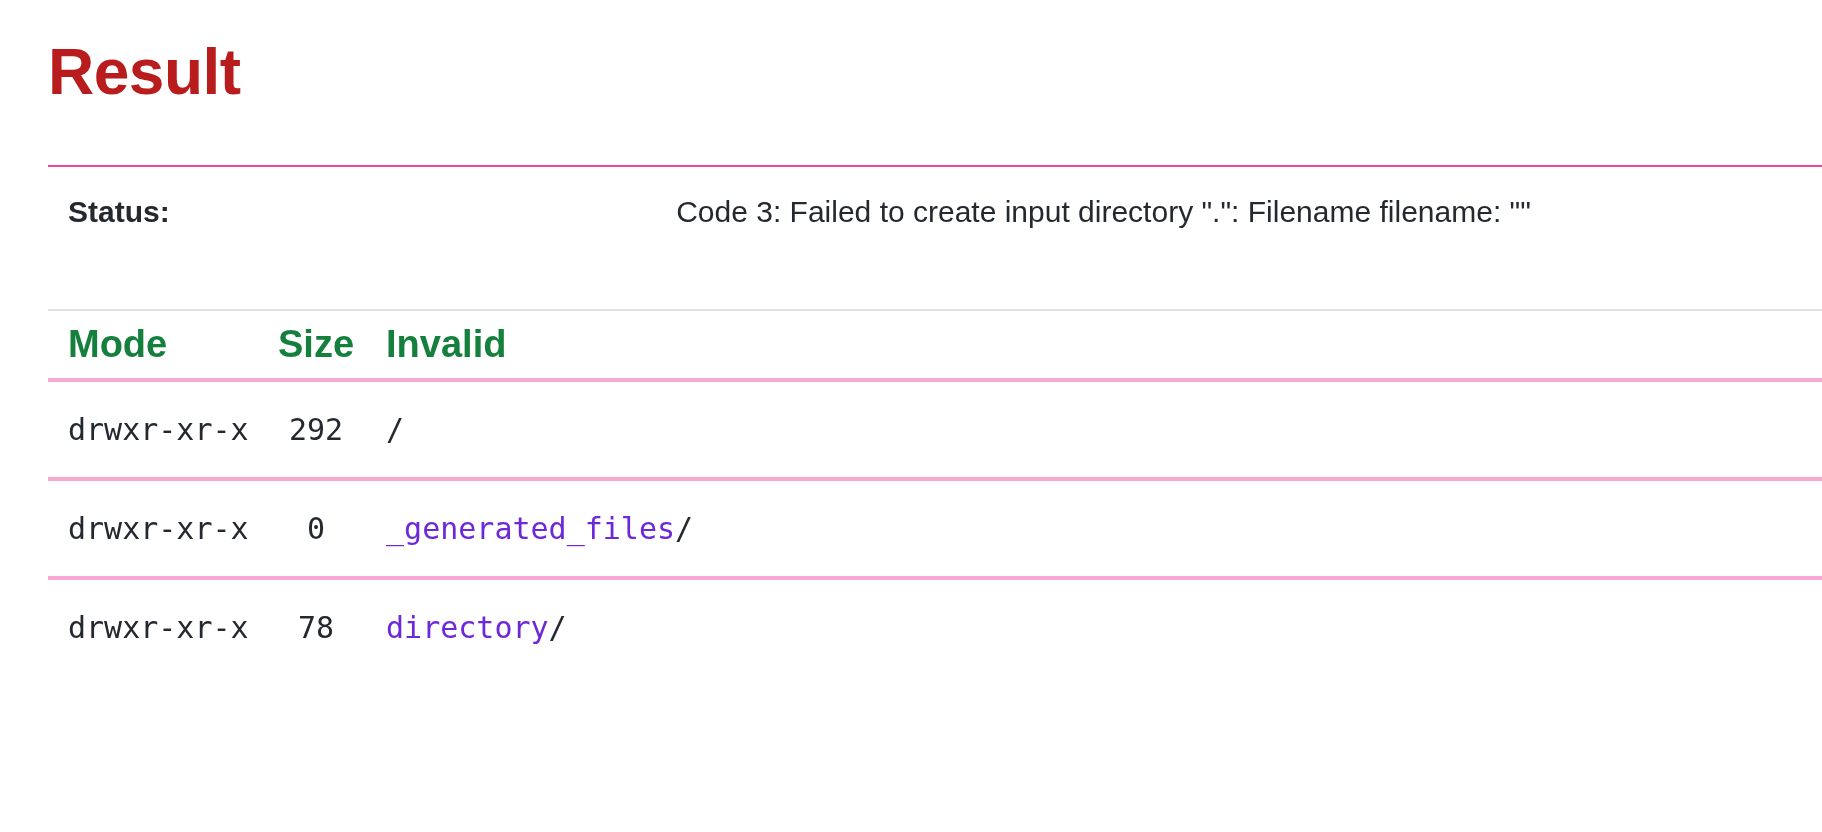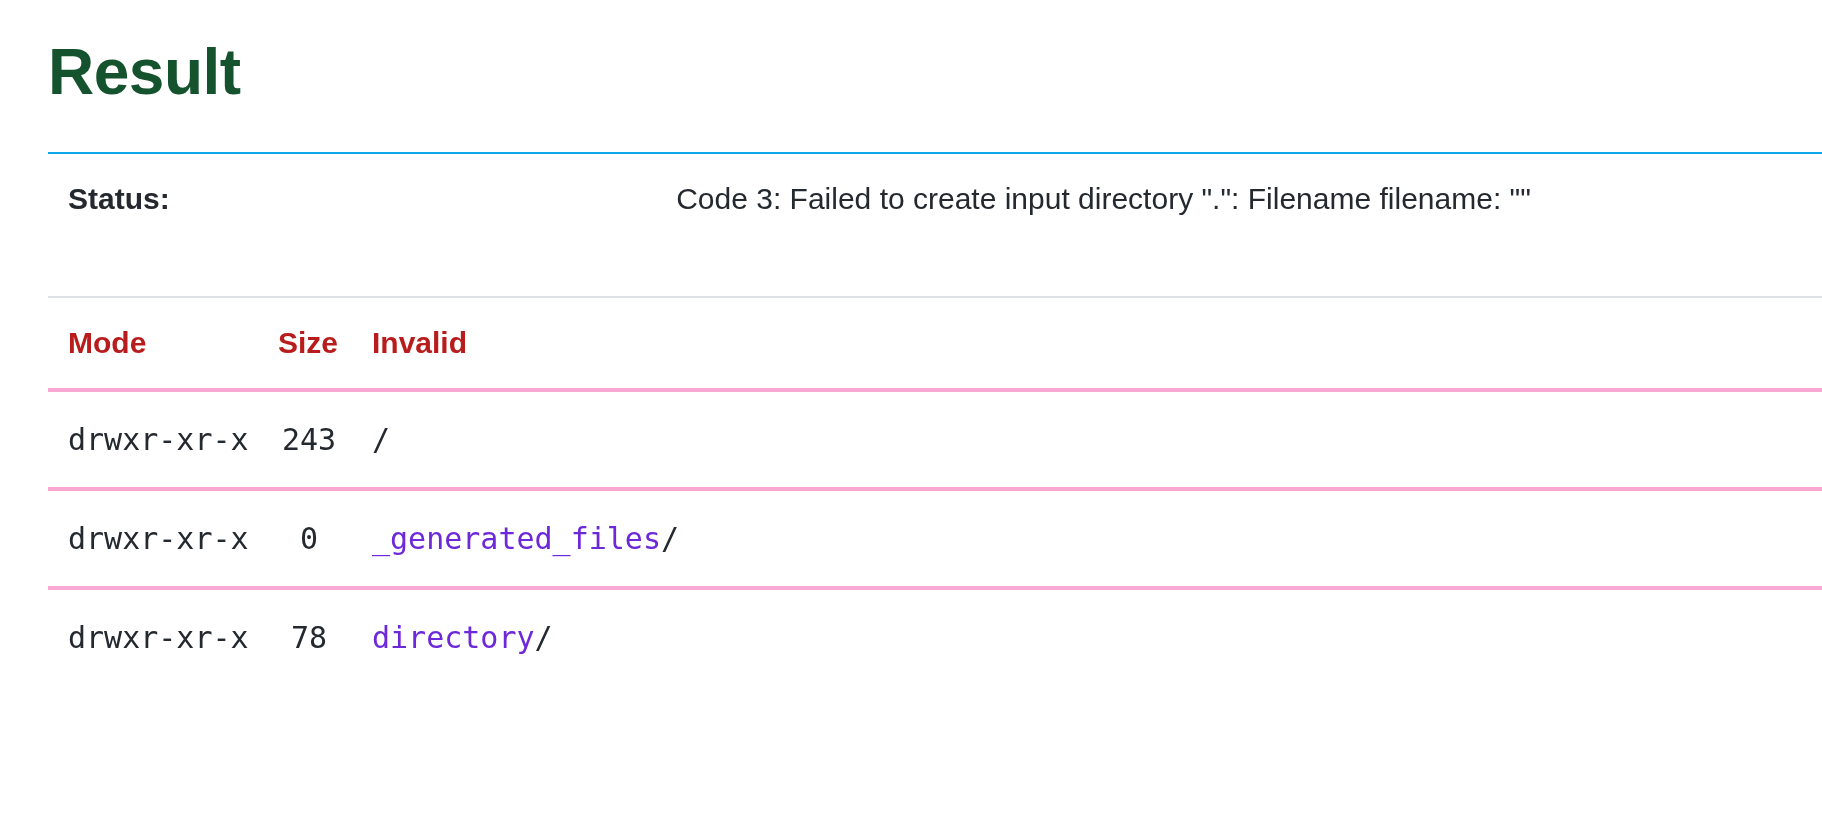--- a/index.html
+++ b/index.html
@@ -13,37 +13,37 @@
     color: #24292f;
   }
   .content {
     padding-left: 48px;
   }
   h1.page-heading {
     font-size: 64px;
     line-height: 1.25;
     font-weight: 700;
     margin: 32px 0 0 0;
-    color: #14532d;
+    color: #b91c1c;
     letter-spacing: -0.5px;
   }
   sup.required {
     color: #2196f3;
     font-size: 0.55em;
     font-weight: 700;
     vertical-align: top;
     position: relative;
     top: -0.25em;
     left: 2px;
   }
   table.status-table {
     width: 100%;
     border-collapse: collapse;
-    margin-top: 40px;
-    border-top: 2px solid #0ea5e9;
+    margin-top: 53px;
+    border-top: 2px solid #ec4899;
   }
   table.status-table th {
     width: 19%;
     text-align: left;
     font-size: 30px;
     font-weight: 700;
     padding: 28px 0 28px 20px;
     vertical-align: top;
   }
   table.status-table td {
@@ -61,25 +61,25 @@
     color: #21262c;
     letter-spacing: -0.5px;
   }
   table.files-table {
     width: 100%;
     border-collapse: collapse;
     margin-top: 52px;
     border-top: 2px solid #dee2e6;
   }
   table.files-table th {
-    font-size: 30px;
+    font-size: 38px;
     font-weight: 700;
     text-align: left;
-    padding: 28px 0;
-    color: #b91c1c;
+    padding: 12px 0;
+    color: #15803d;
   }
   table.files-table td {
     font-family: "DejaVu Sans Mono", monospace;
     font-size: 30px;
     padding: 30px 0;
     color: #24292f;
     border-top: 4px solid #f9a8d4;
   }
   .col-mode  { width: 210px; padding-left: 20px !important; }
   .col-size  { width: 62px;  text-align: center; }
@@ -115,21 +115,21 @@
     <thead>
       <tr>
         <th class="col-mode">Mode</th>
         <th class="col-size">Size</th>
         <th class="col-name">Invalid</th>
       </tr>
     </thead>
     <tbody>
       <tr>
         <td class="col-mode">drwxr-xr-x</td>
-        <td class="col-size">243</td>
+        <td class="col-size">292</td>
         <td class="col-name"><span class="path-suffix">/</span></td>
       </tr>
       <tr>
         <td class="col-mode">drwxr-xr-x</td>
         <td class="col-size">0</td>
         <td class="col-name"><a href="#" class="file-link">_generated_files</a><span class="path-suffix">/</span></td>
       </tr>
       <tr>
         <td class="col-mode">drwxr-xr-x</td>
         <td class="col-size">78</td>

